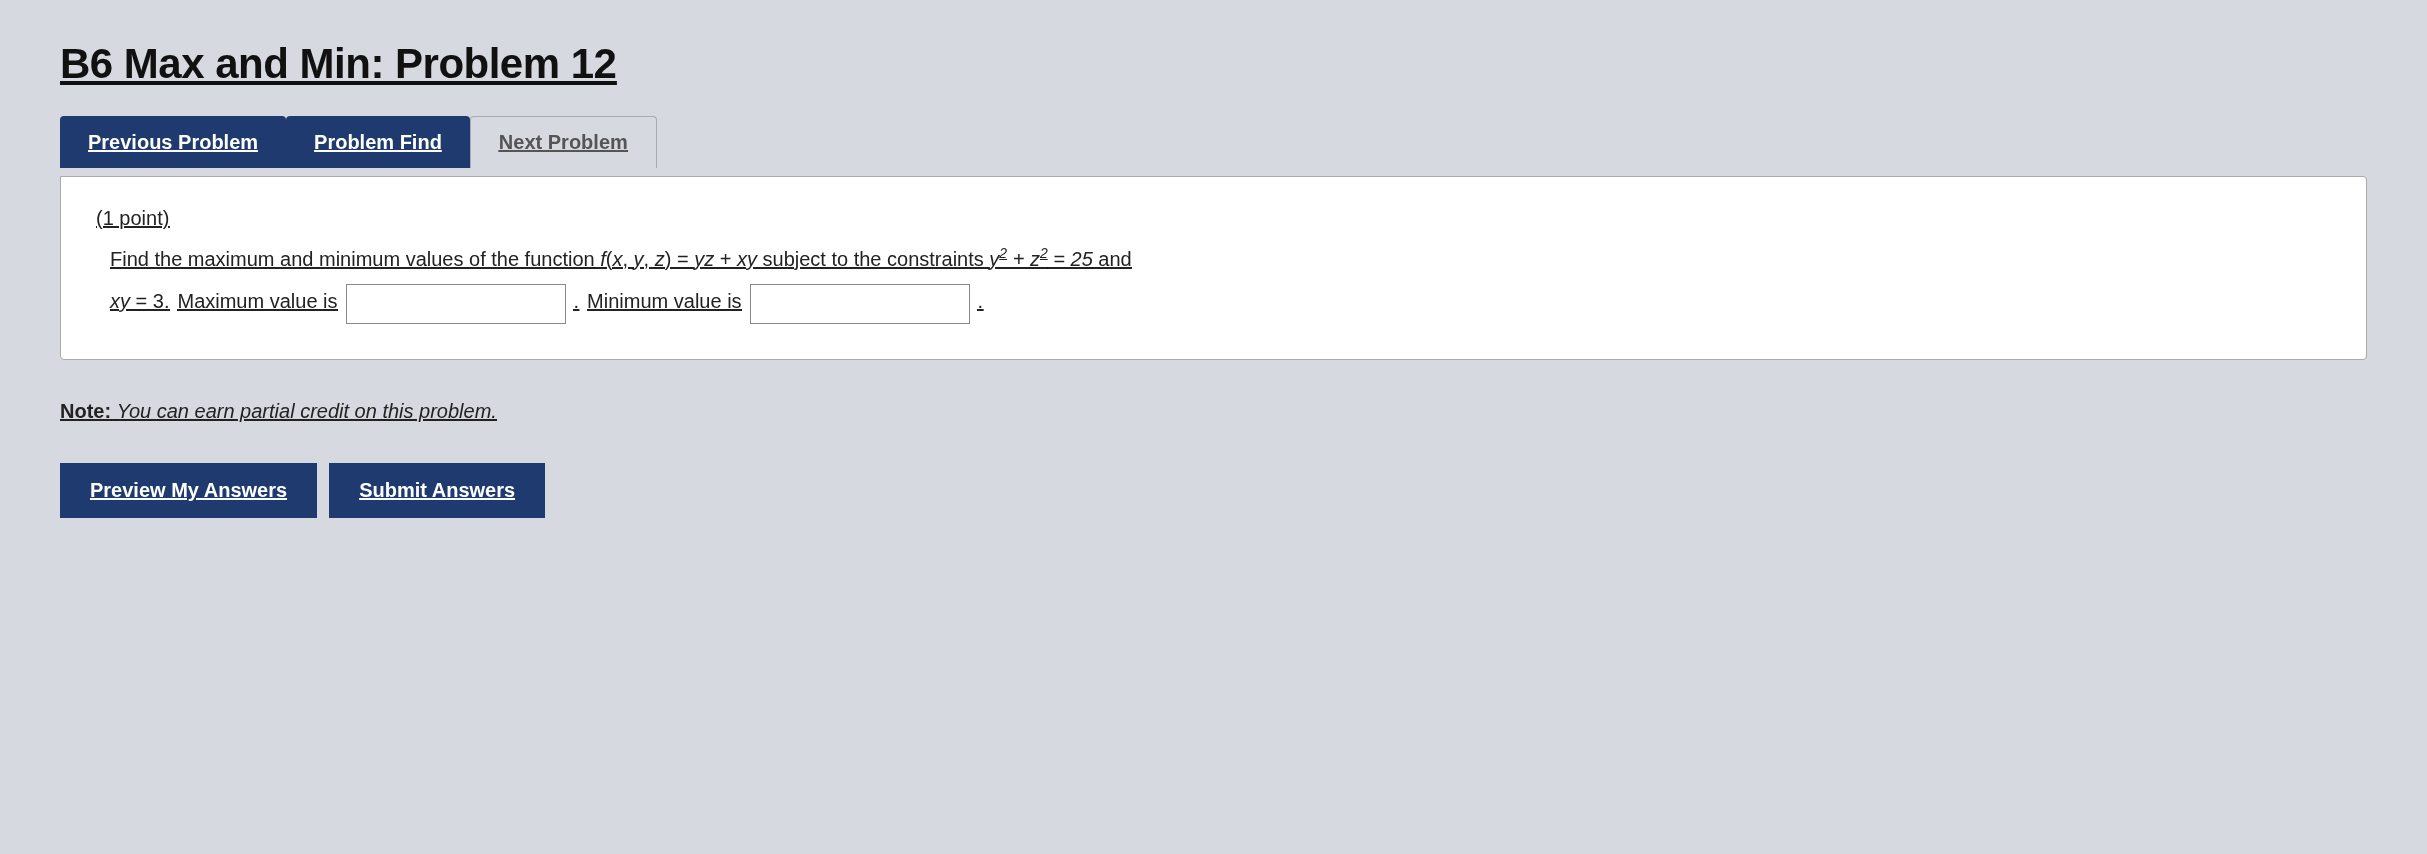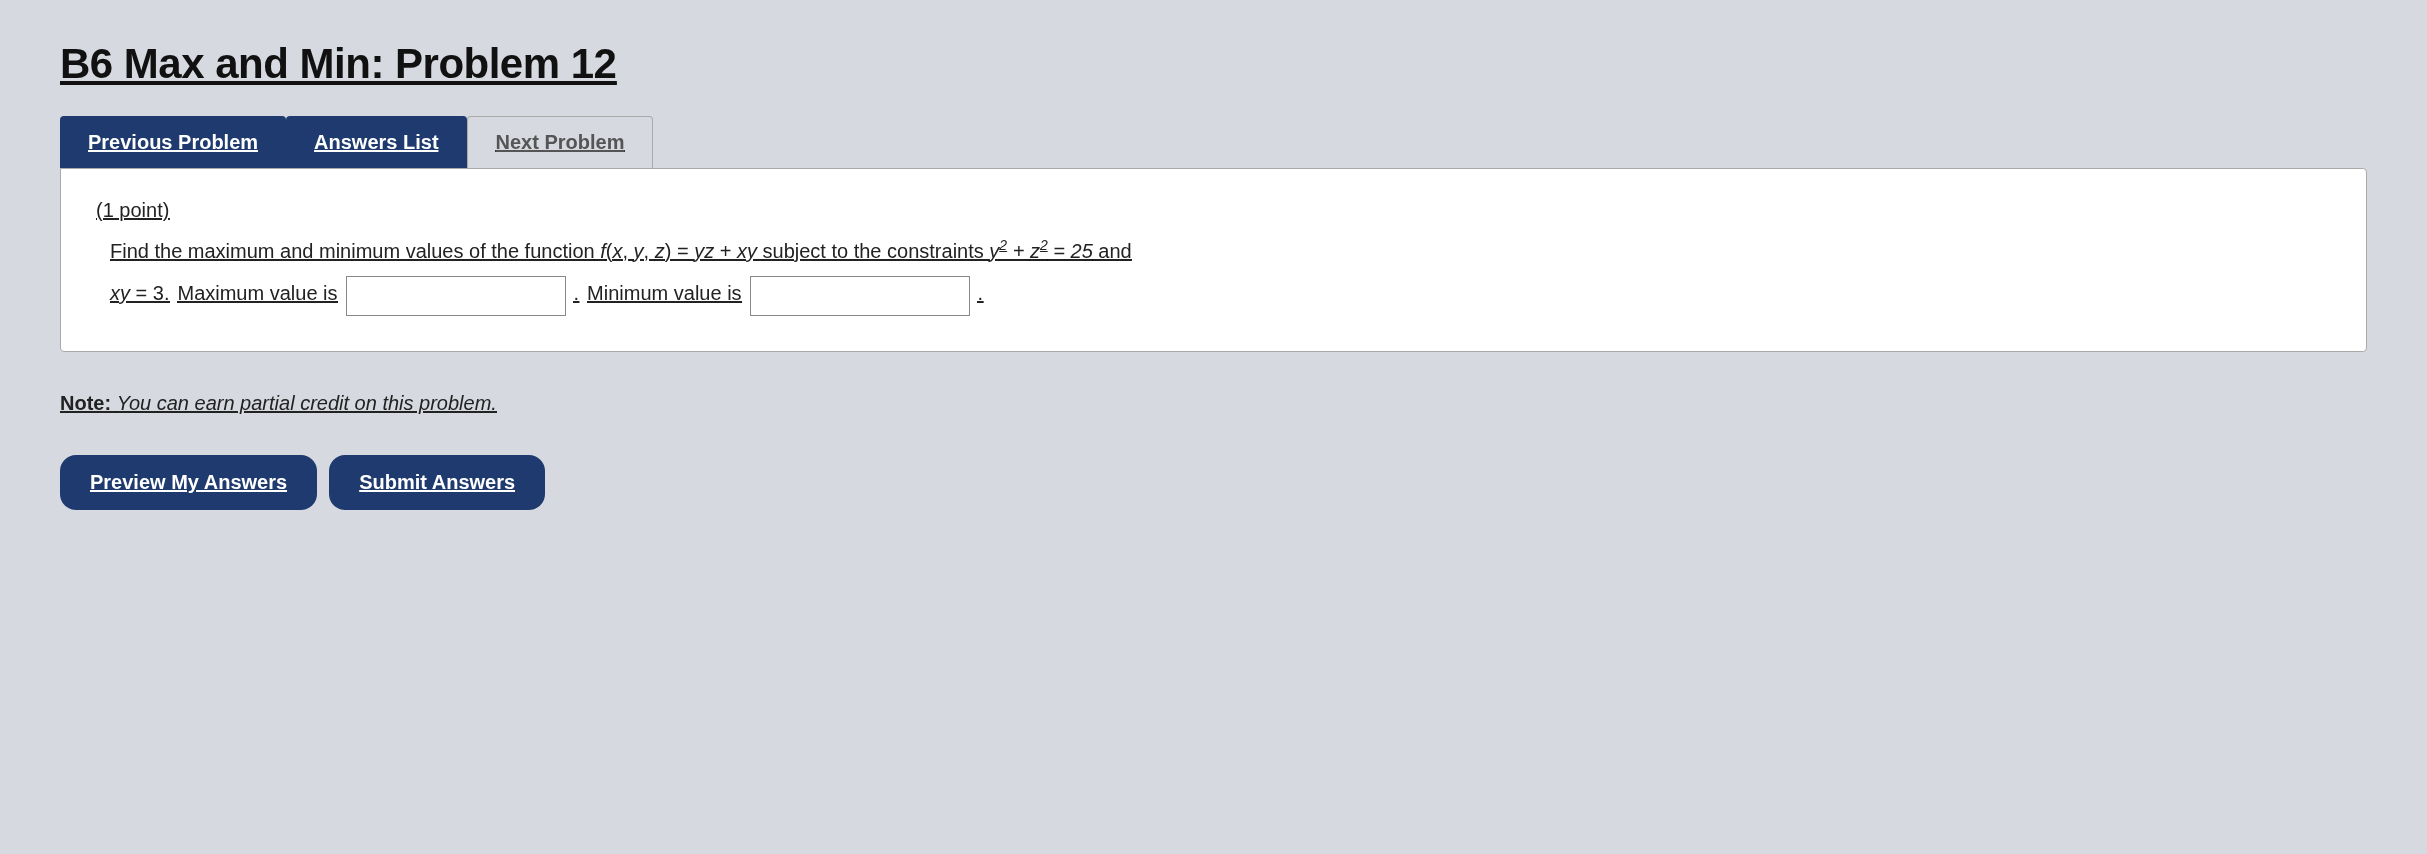--- a/index.html
+++ b/index.html
@@ -20,21 +20,21 @@
       font-size: 42px;
       font-weight: 900;
       color: #111;
       margin-bottom: 28px;
       letter-spacing: -0.5px;
     }
 
     .nav-tabs {
       display: flex;
       align-items: stretch;
-      margin-bottom: 0;
+      margin-bottom: 8px;
       gap: 0;
     }
 
     .nav-tab {
       padding: 14px 28px;
       font-size: 20px;
       font-weight: 600;
       cursor: pointer;
       border: none;
       outline: none;
@@ -119,37 +119,37 @@
     }
 
     .btn-primary {
       background-color: #1e3a6e;
       color: #ffffff;
       border: none;
       padding: 16px 30px;
       font-size: 20px;
       font-weight: 700;
       cursor: pointer;
-      border-radius: 16px;
+      border-radius: 0;
     }
 
     
     sup {
       font-size: 0.7em;
       vertical-align: super;
     }
   </style>
 </head>
 <body>
 
 <h1 class="page-title">B6 Max and Min: Problem 12</h1>
 
 <div class="nav-tabs">
   <button class="nav-tab active">Previous Problem</button>
-  <button class="nav-tab active">Answers List</button>
+  <button class="nav-tab active">Problem Find</button>
   <button class="nav-tab inactive">Next Problem</button>
 </div>
 
 <div class="problem-box">
   <div class="problem-points">(1 point)</div>
   <div class="problem-text">
     <span>Find the maximum and minimum values of the function</span>
     <span> <em>f</em>(<em>x</em>, <em>y</em>, <em>z</em>) = <em>yz</em> + <em>xy</em></span>
     <span> subject to the constraints </span>
     <em><em>y</em><sup>2</sup> + <em>z</em><sup>2</sup> = 25</em>

